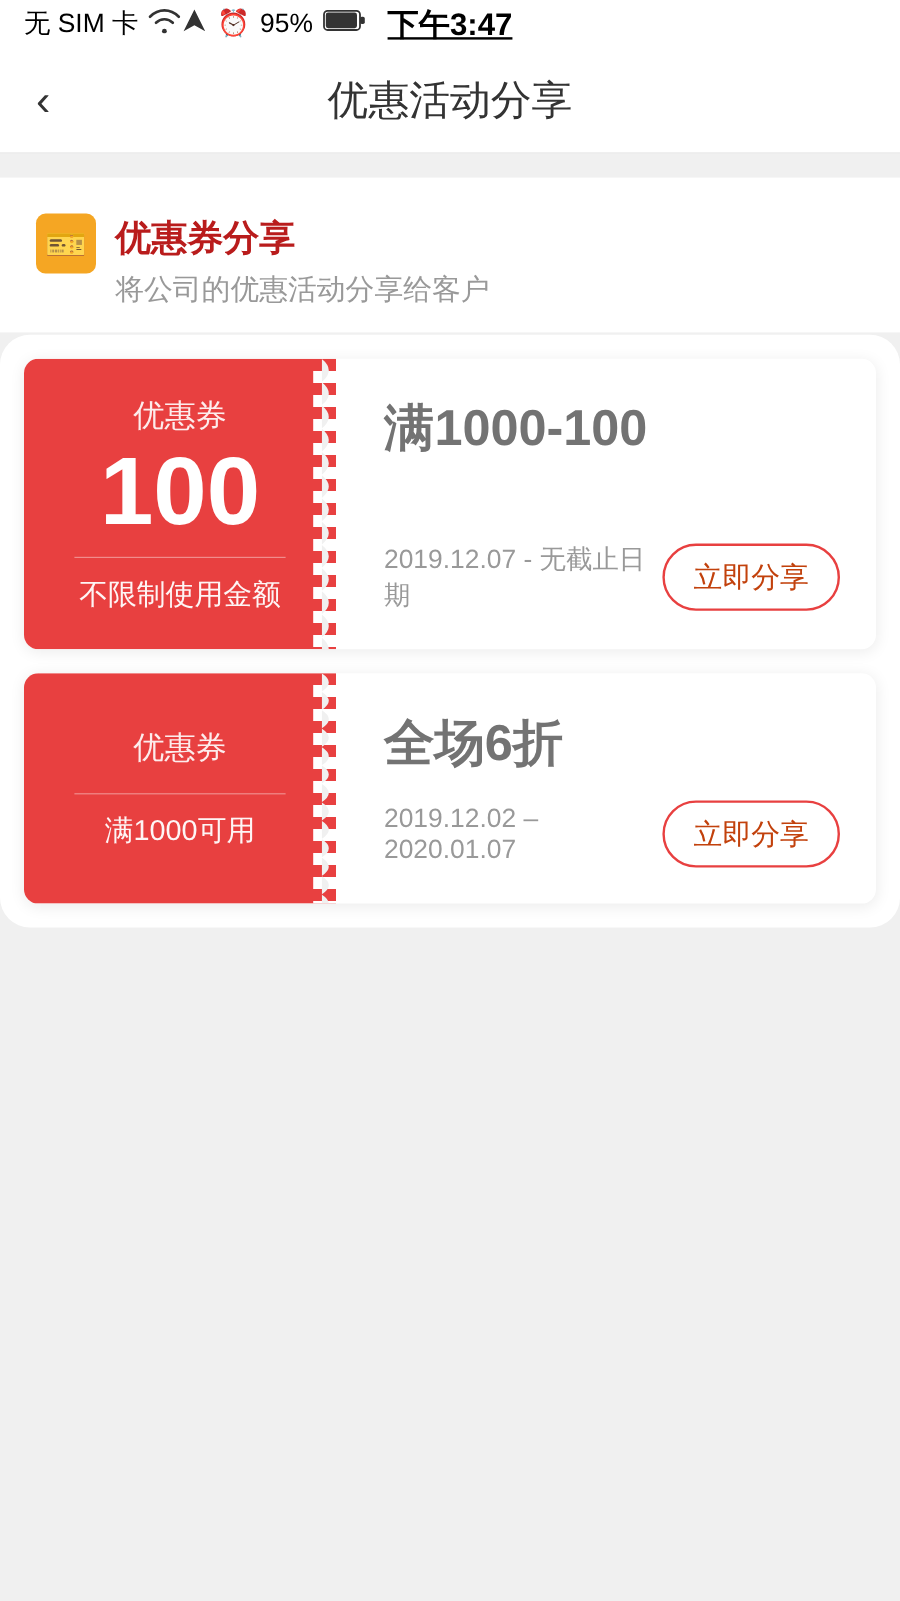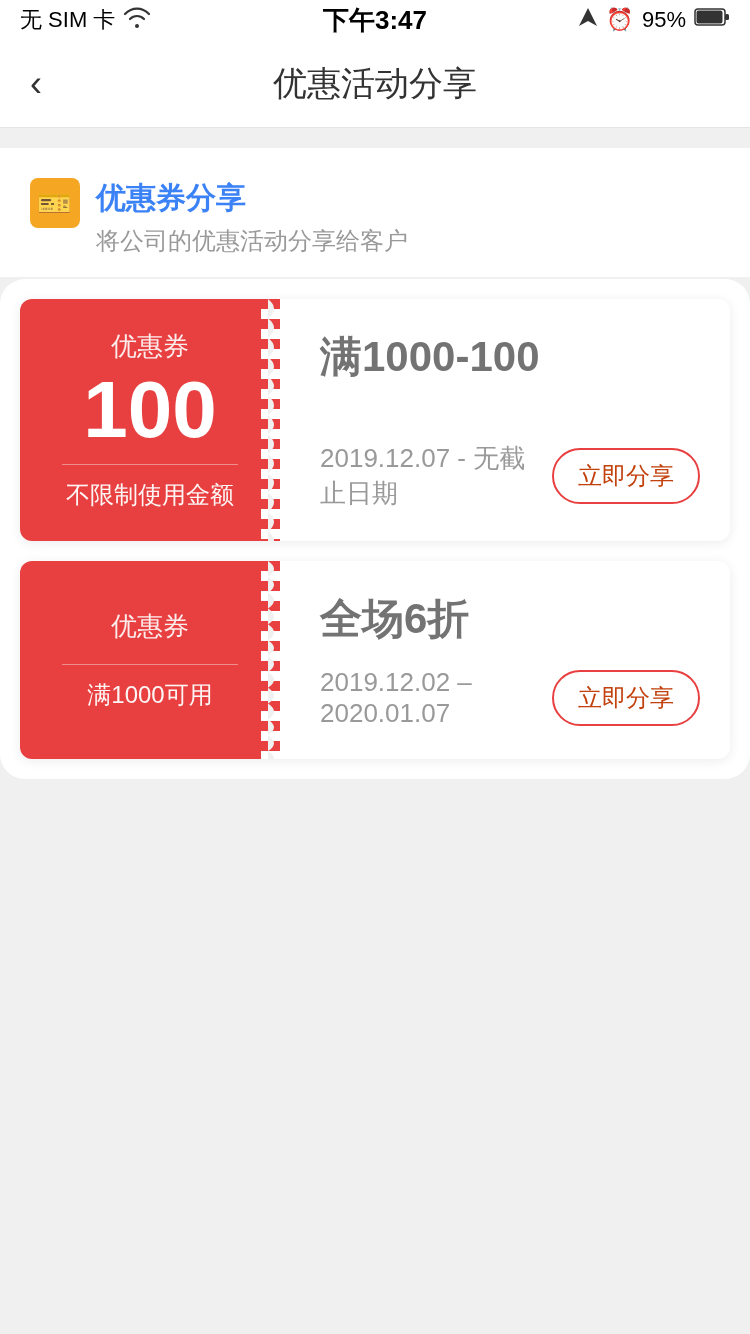--- a/index.html
+++ b/index.html
@@ -11,37 +11,38 @@
       min-height: 1334px;
       overflow-x: hidden;
     }
 
     
     .status-bar {
       background: #fff;
       height: 40px;
       display: flex;
       align-items: center;
-      justify-content: space-between;
+      justify-content: flex-start;
       padding: 0 20px;
       font-size: 24px;
       font-weight: 500;
     }
     .status-left {
       display: flex;
       align-items: center;
       gap: 8px;
       font-size: 22px;
     }
     .status-center {
       font-size: 26px;
       font-weight: 600;
       position: absolute;
       left: 50%;
       transform: translateX(-50%);
+      text-decoration: underline;
     }
     .status-right {
       display: flex;
       align-items: center;
       gap: 8px;
       font-size: 22px;
     }
 
     
     .nav-bar {
@@ -83,21 +84,21 @@
       border-radius: 8px;
       display: flex;
       align-items: center;
       justify-content: center;
       font-size: 28px;
       flex-shrink: 0;
     }
     .section-text .section-title {
       font-size: 30px;
       font-weight: 600;
-      color: #3b82f6;
+      color: #b91c1c;
     }
     .section-text .section-desc {
       font-size: 24px;
       color: #999;
       margin-top: 6px;
     }
 
     
     .coupon-list {
       background: #fff;
@@ -193,21 +194,21 @@
       font-weight: 700;
       color: #737373;
     }
     .coupon-bottom {
       display: flex;
       align-items: center;
       justify-content: space-between;
       margin-top: 20px;
     }
     .coupon-date {
-      font-size: 26px;
+      font-size: 22px;
       color: #999;
       flex: 1;
       padding-right: 10px;
     }
     .share-btn {
       border: 2px solid #e84040;
       border-radius: 30px;
       padding: 10px 24px;
       font-size: 24px;
       color: #c2410c;

